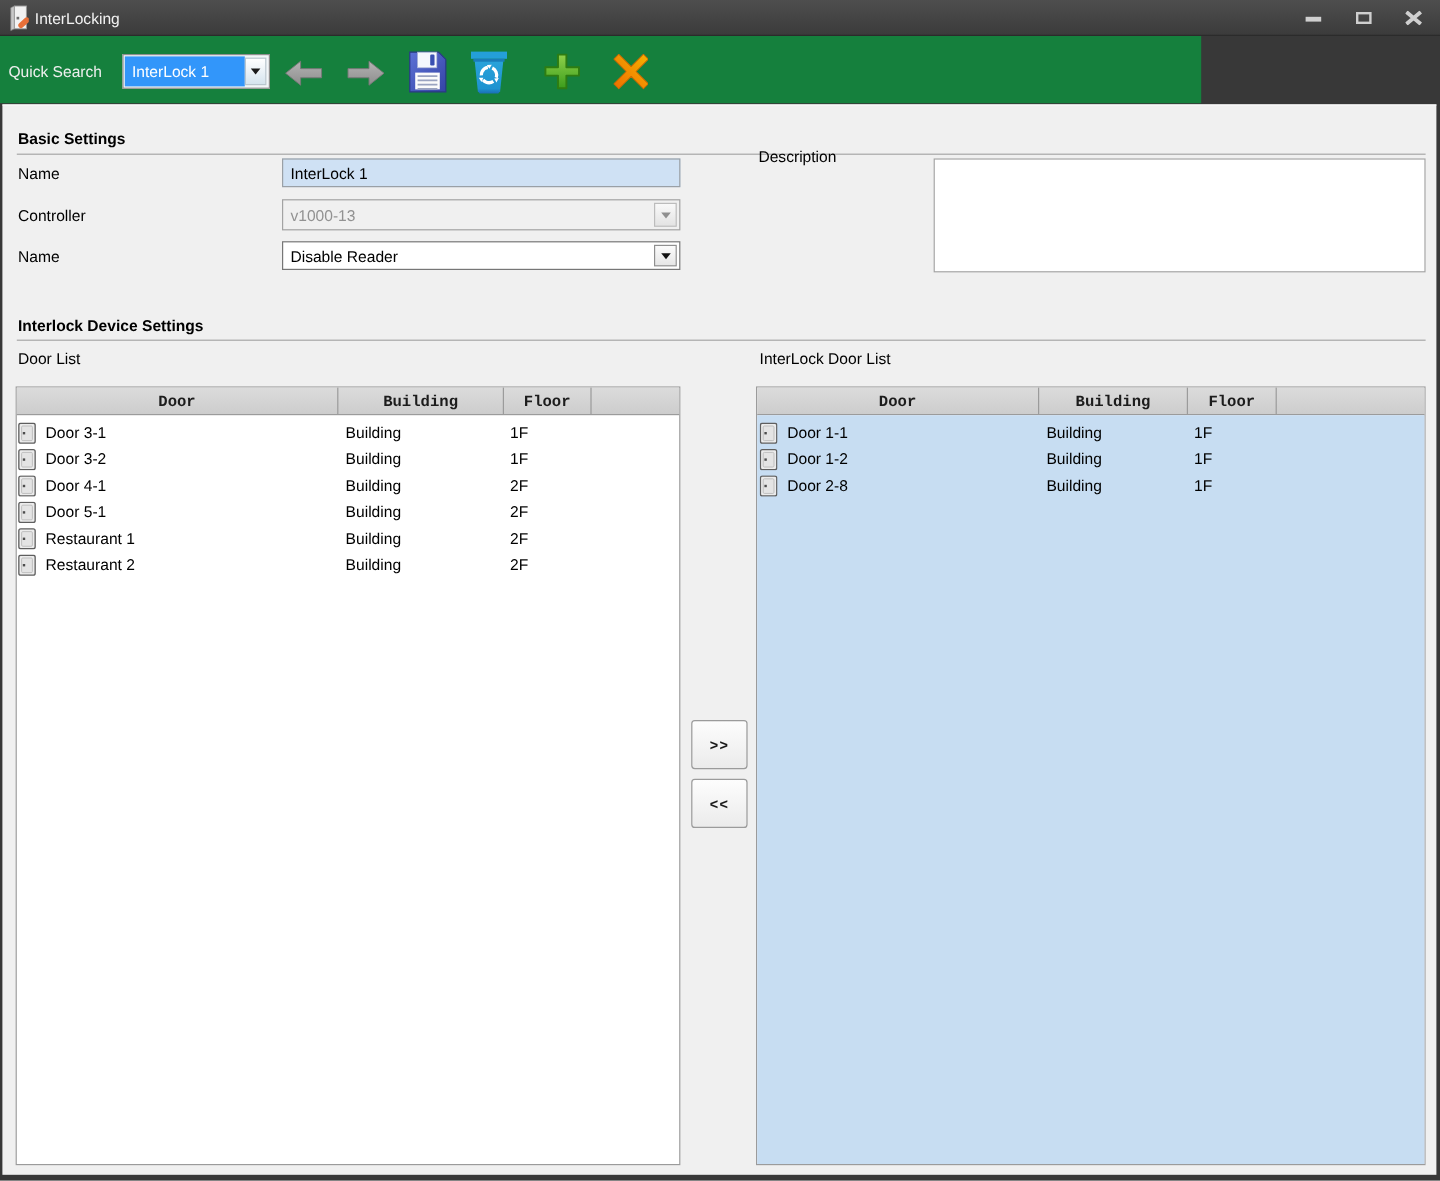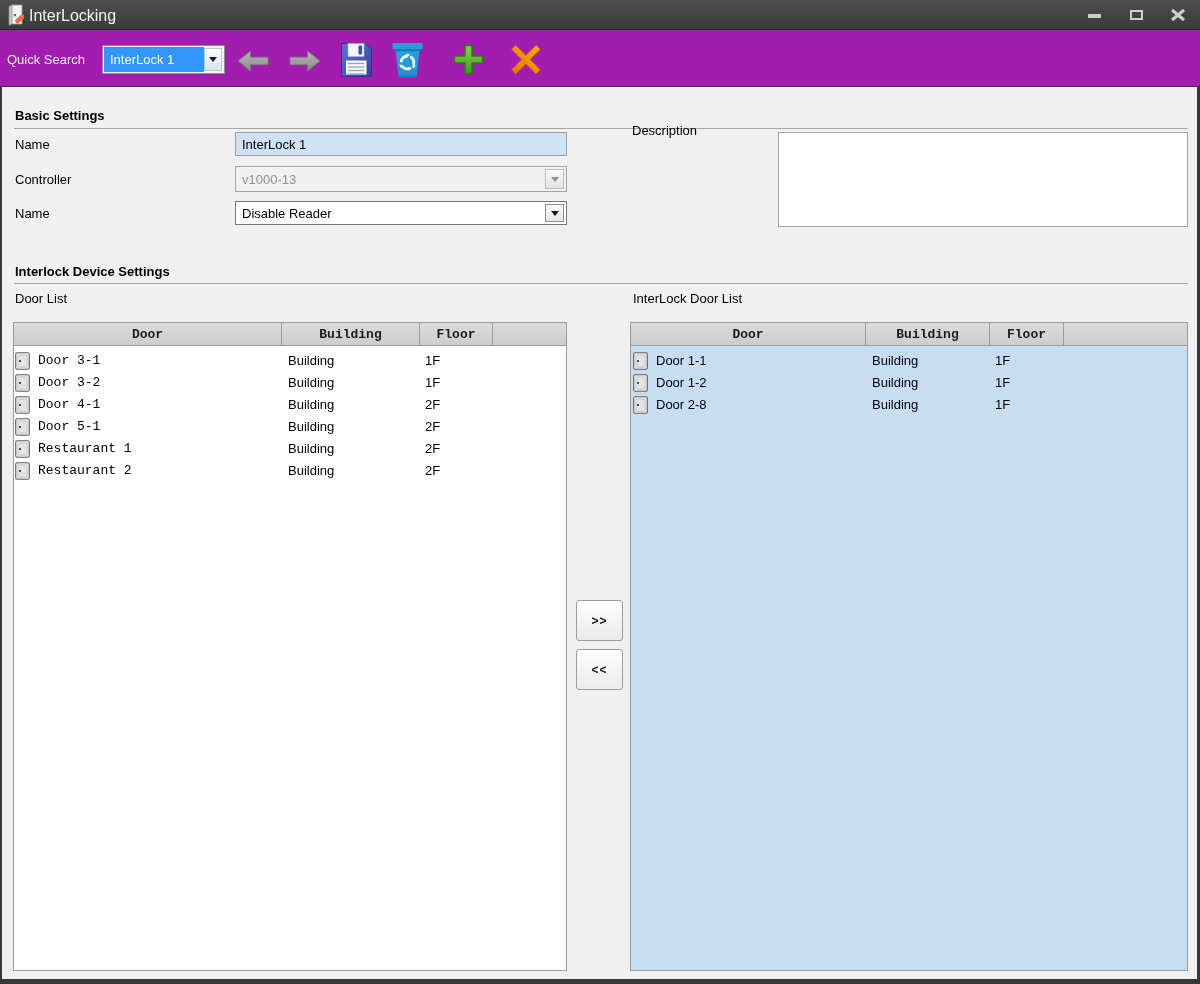--- a/index.html
+++ b/index.html
@@ -5,31 +5,31 @@
   * { margin:0; padding:0; box-sizing:border-box; }
   html,body { width:1200px; height:984px; overflow:hidden; }
   body { font-family:"Liberation Sans", sans-serif; font-size:13px; color:#111; }
   #window { position:relative; width:1200px; height:984px; background:#383838; overflow:hidden; }
 
   
   .titlebar { position:absolute; left:0; top:0; width:1200px; height:30px;
     background:linear-gradient(#4e4e4e,#3b3b3b); border-bottom:1px solid #2b2b2b; }
   .app-icon { position:absolute; left:7px; top:3px; width:17px; height:24px; }
   .title-text { position:absolute; left:29px; top:8px; height:15px; line-height:15px;
-    color:#f2f2f2; font-size:16px; }
+    color:#f2f2f2; font-size:13px; }
   .win-btn { position:absolute; top:0; width:30px; height:29px; display:flex;
     align-items:center; justify-content:center; }
   .wb-min { left:1079px; }
   .wb-max { left:1121px; }
   .wb-close { left:1163px; }
   .glyph-min { width:13px; height:4px; background:#cfcfcf; margin-top:2px; }
   .glyph-max { width:13px; height:10px; border:2px solid #cfcfcf; }
 
   
-  .toolbar { position:absolute; left:0; top:30px; width:1200px; height:56px; background:#a21caf; }
+  .toolbar { position:absolute; left:0; top:30px; width:1001px; height:56px; background:#15803d; }
   .qs-label { position:absolute; left:7px; top:22px; height:15px; line-height:15px; color:#efefef; }
   .qs-combo { position:absolute; left:102px; top:15px; width:123px; height:29px;
     border:1px solid #8f8f8f; background:#f2f6f8; }
   .qs-value { position:absolute; left:1px; top:1px; bottom:1px; width:100px;
     background:#3296fa; color:#fff; line-height:25px; padding-left:6px; overflow:hidden; }
   .qs-drop { position:absolute; right:2px; top:2px; bottom:2px; width:18px;
     background:linear-gradient(#ffffff,#d5e4ee); border:1px solid #b9c6ce;
     display:flex; align-items:center; justify-content:center; }
   .tri-down { width:0; height:0; border-left:4.5px solid transparent;
     border-right:4.5px solid transparent; border-top:5px solid #1a1a1a; }
@@ -74,21 +74,21 @@
   .gh-cell { height:100%; border-right:1px solid #9b9b9b; display:flex; align-items:center;
     justify-content:center; color:#1c1c1c; font-weight:600; font-size:13px;font-family:Liberation Mono, monospace; }
   .gh-cell:last-child { border-right:none; }
   .grid-body { position:absolute; left:0; top:23px; right:0; bottom:0; overflow:hidden; }
   .grid-right .grid-body { background:#c7ddf2; }
   .grid-row { position:absolute; left:0; right:0; height:22px; }
   .door-ic { position:absolute; top:2px; width:15px; height:18px; }
   .grid-left  .door-ic { left:1px; }
   .grid-right .door-ic { left:2px; }
   .cell { position:absolute; top:0; height:22px; line-height:22px; white-space:nowrap; color:#000; }
-  .grid-left  .c-door { left:24px;font-family:Liberation Mono, monospace; }
+  .grid-left  .c-door { left:24px; }
   .grid-left  .c-building { left:274px; }
   .grid-left  .c-floor { left:411px; }
   .grid-right .c-door { left:25px; }
   .grid-right .c-building { left:241px; }
   .grid-right .c-floor { left:364px; }
 
   .move-btn { position:absolute; left:576px; width:47px; height:41px; border:1px solid #9b9b9b;
     border-radius:3px; background:linear-gradient(#fdfdfd,#ebebeb); color:#1a1a1a;
     font-family:"Liberation Sans",sans-serif; font-size:12px; font-weight:bold;
     letter-spacing:1px; text-align:center; }

